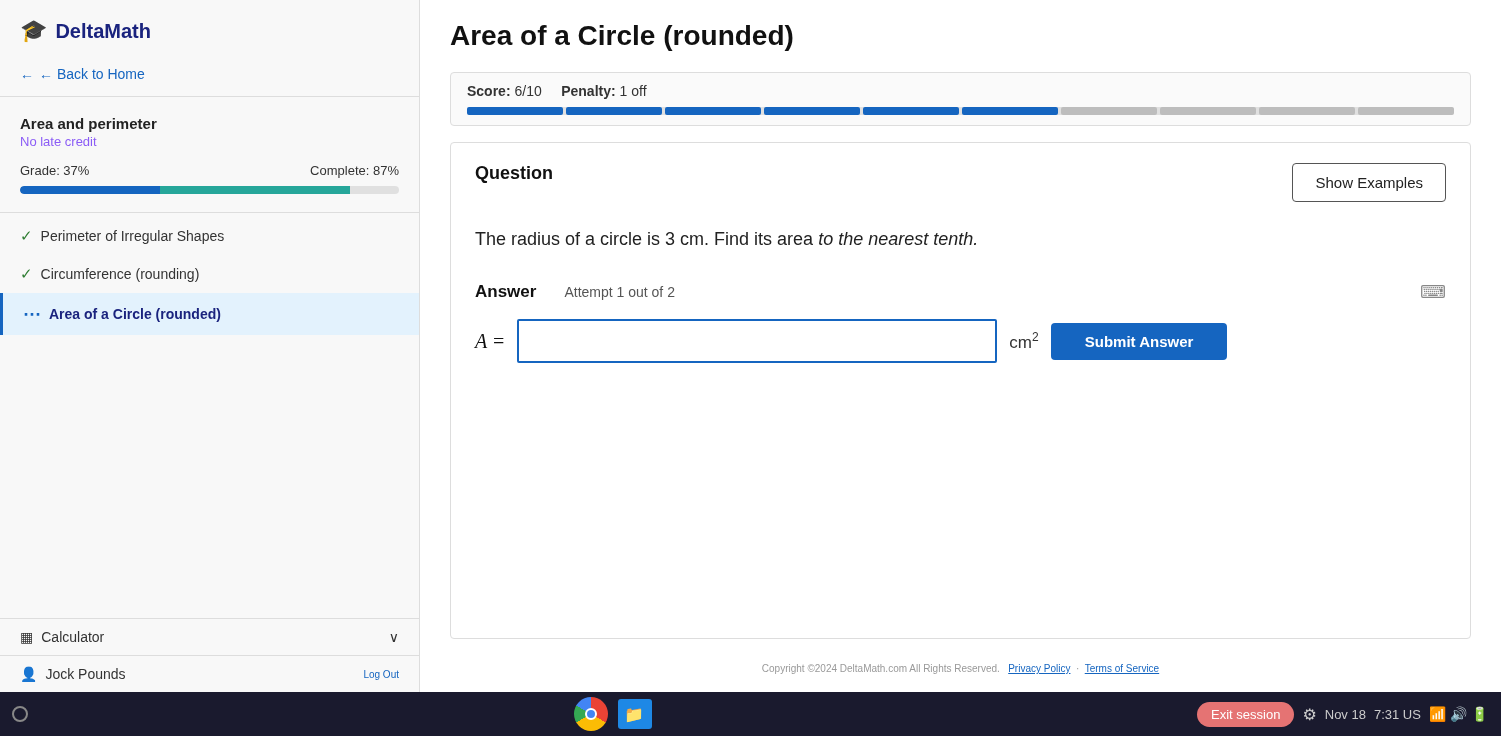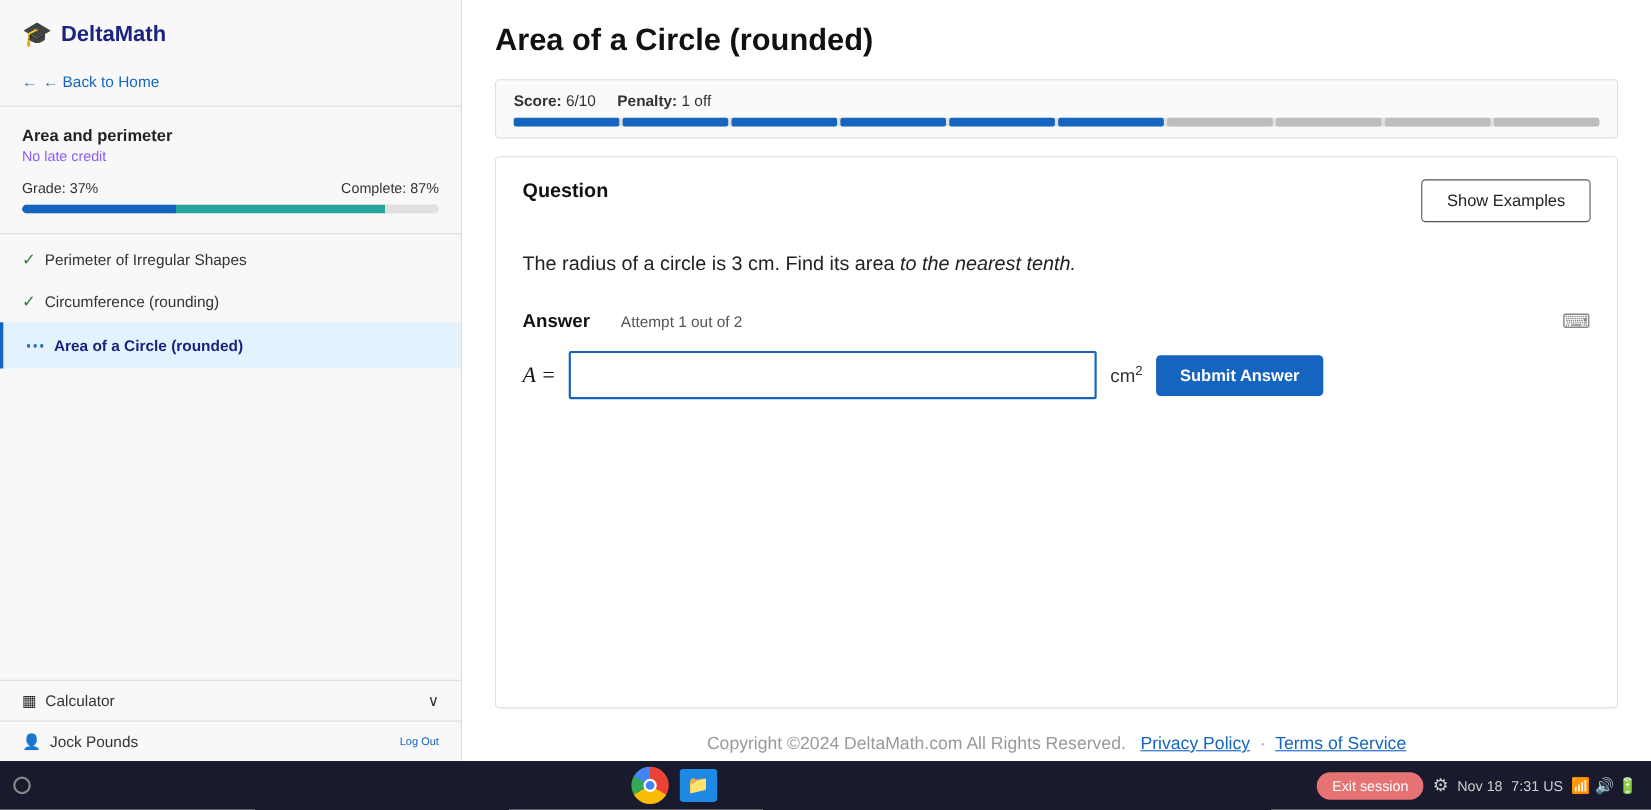--- a/index.html
+++ b/index.html
@@ -338,32 +338,32 @@
 
     .unit-sup {
       font-size: 12px;
       vertical-align: super;
     }
 
     .submit-btn {
       background: #1565c0;
       color: #fff;
       border: none;
-      padding: 10px 22px;
+      padding: 10px 34px;
       font-size: 15px;
       border-radius: 4px;
       cursor: pointer;
       font-weight: 600;
     }
 
     .footer-area {
       text-align: center;
-      font-size: 16px;
+      font-size: 10px;
       color: #999;
-      padding: 8px 0 6px 0;
+      padding: 8px 0 18px 0;
       margin-top: auto;
     }
 
     
     .taskbar {
       height: 44px;
       background: #1a1a2e;
       display: flex;
       align-items: center;
       padding: 0 12px;

